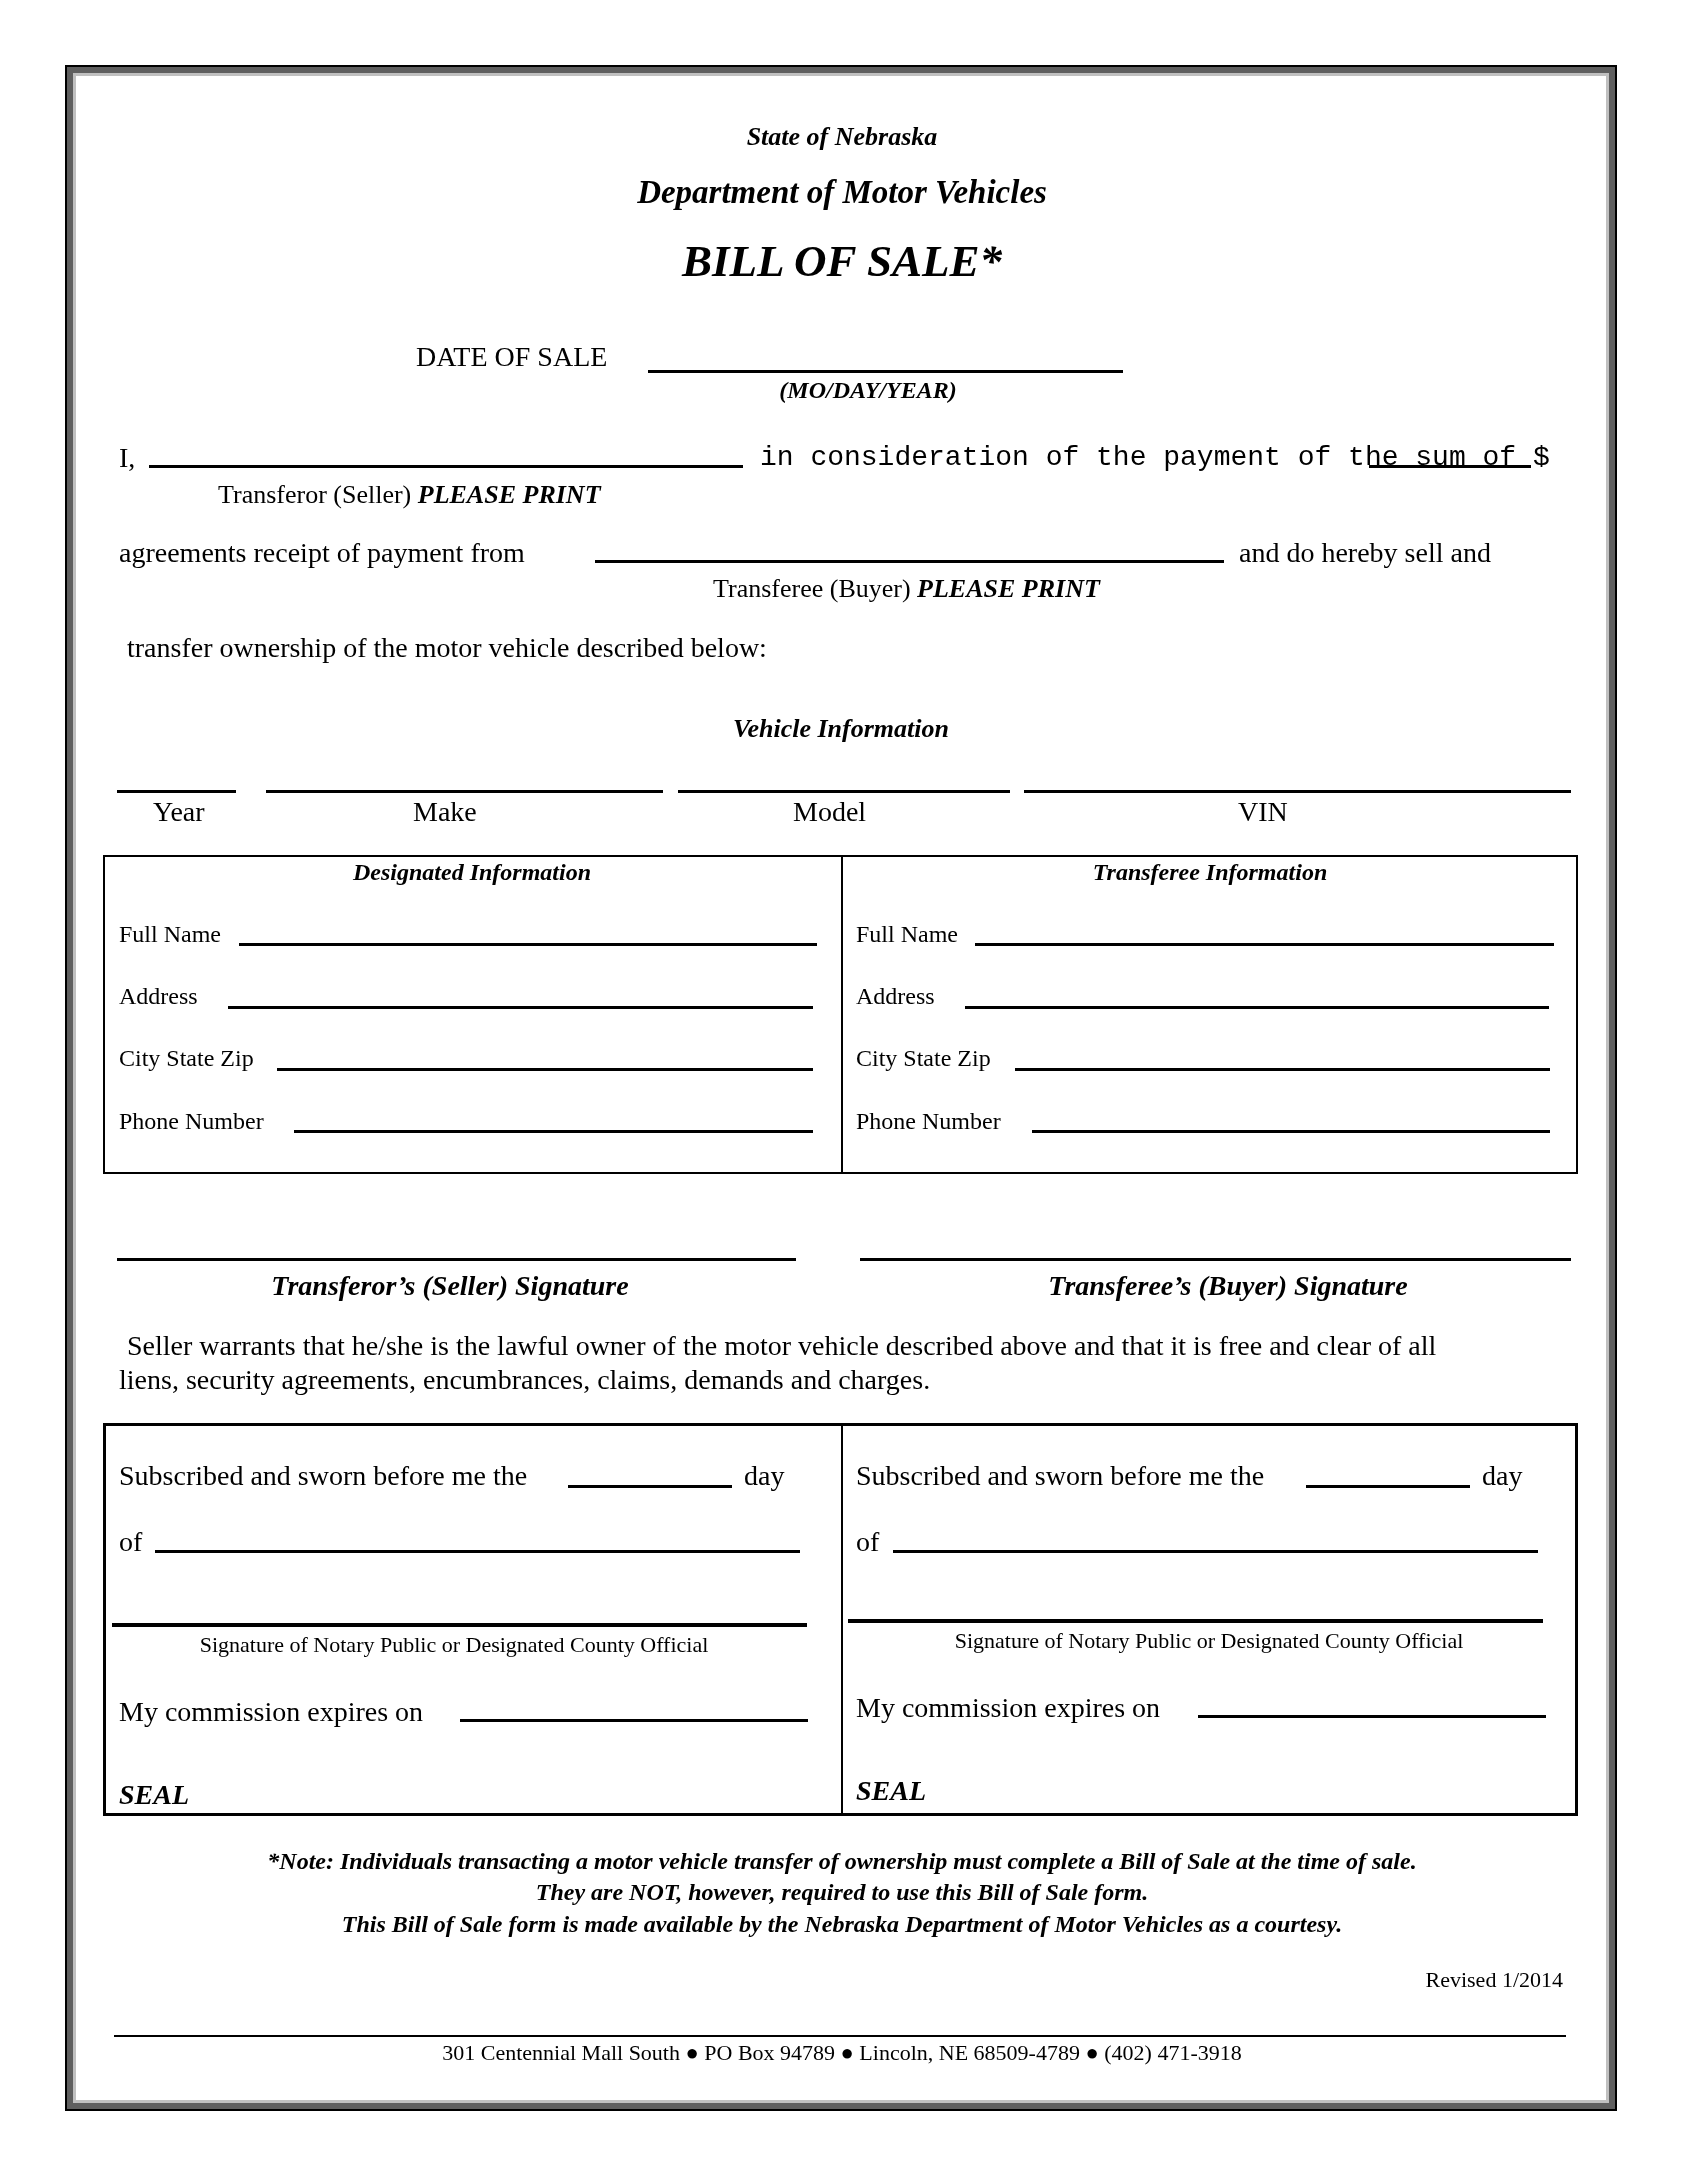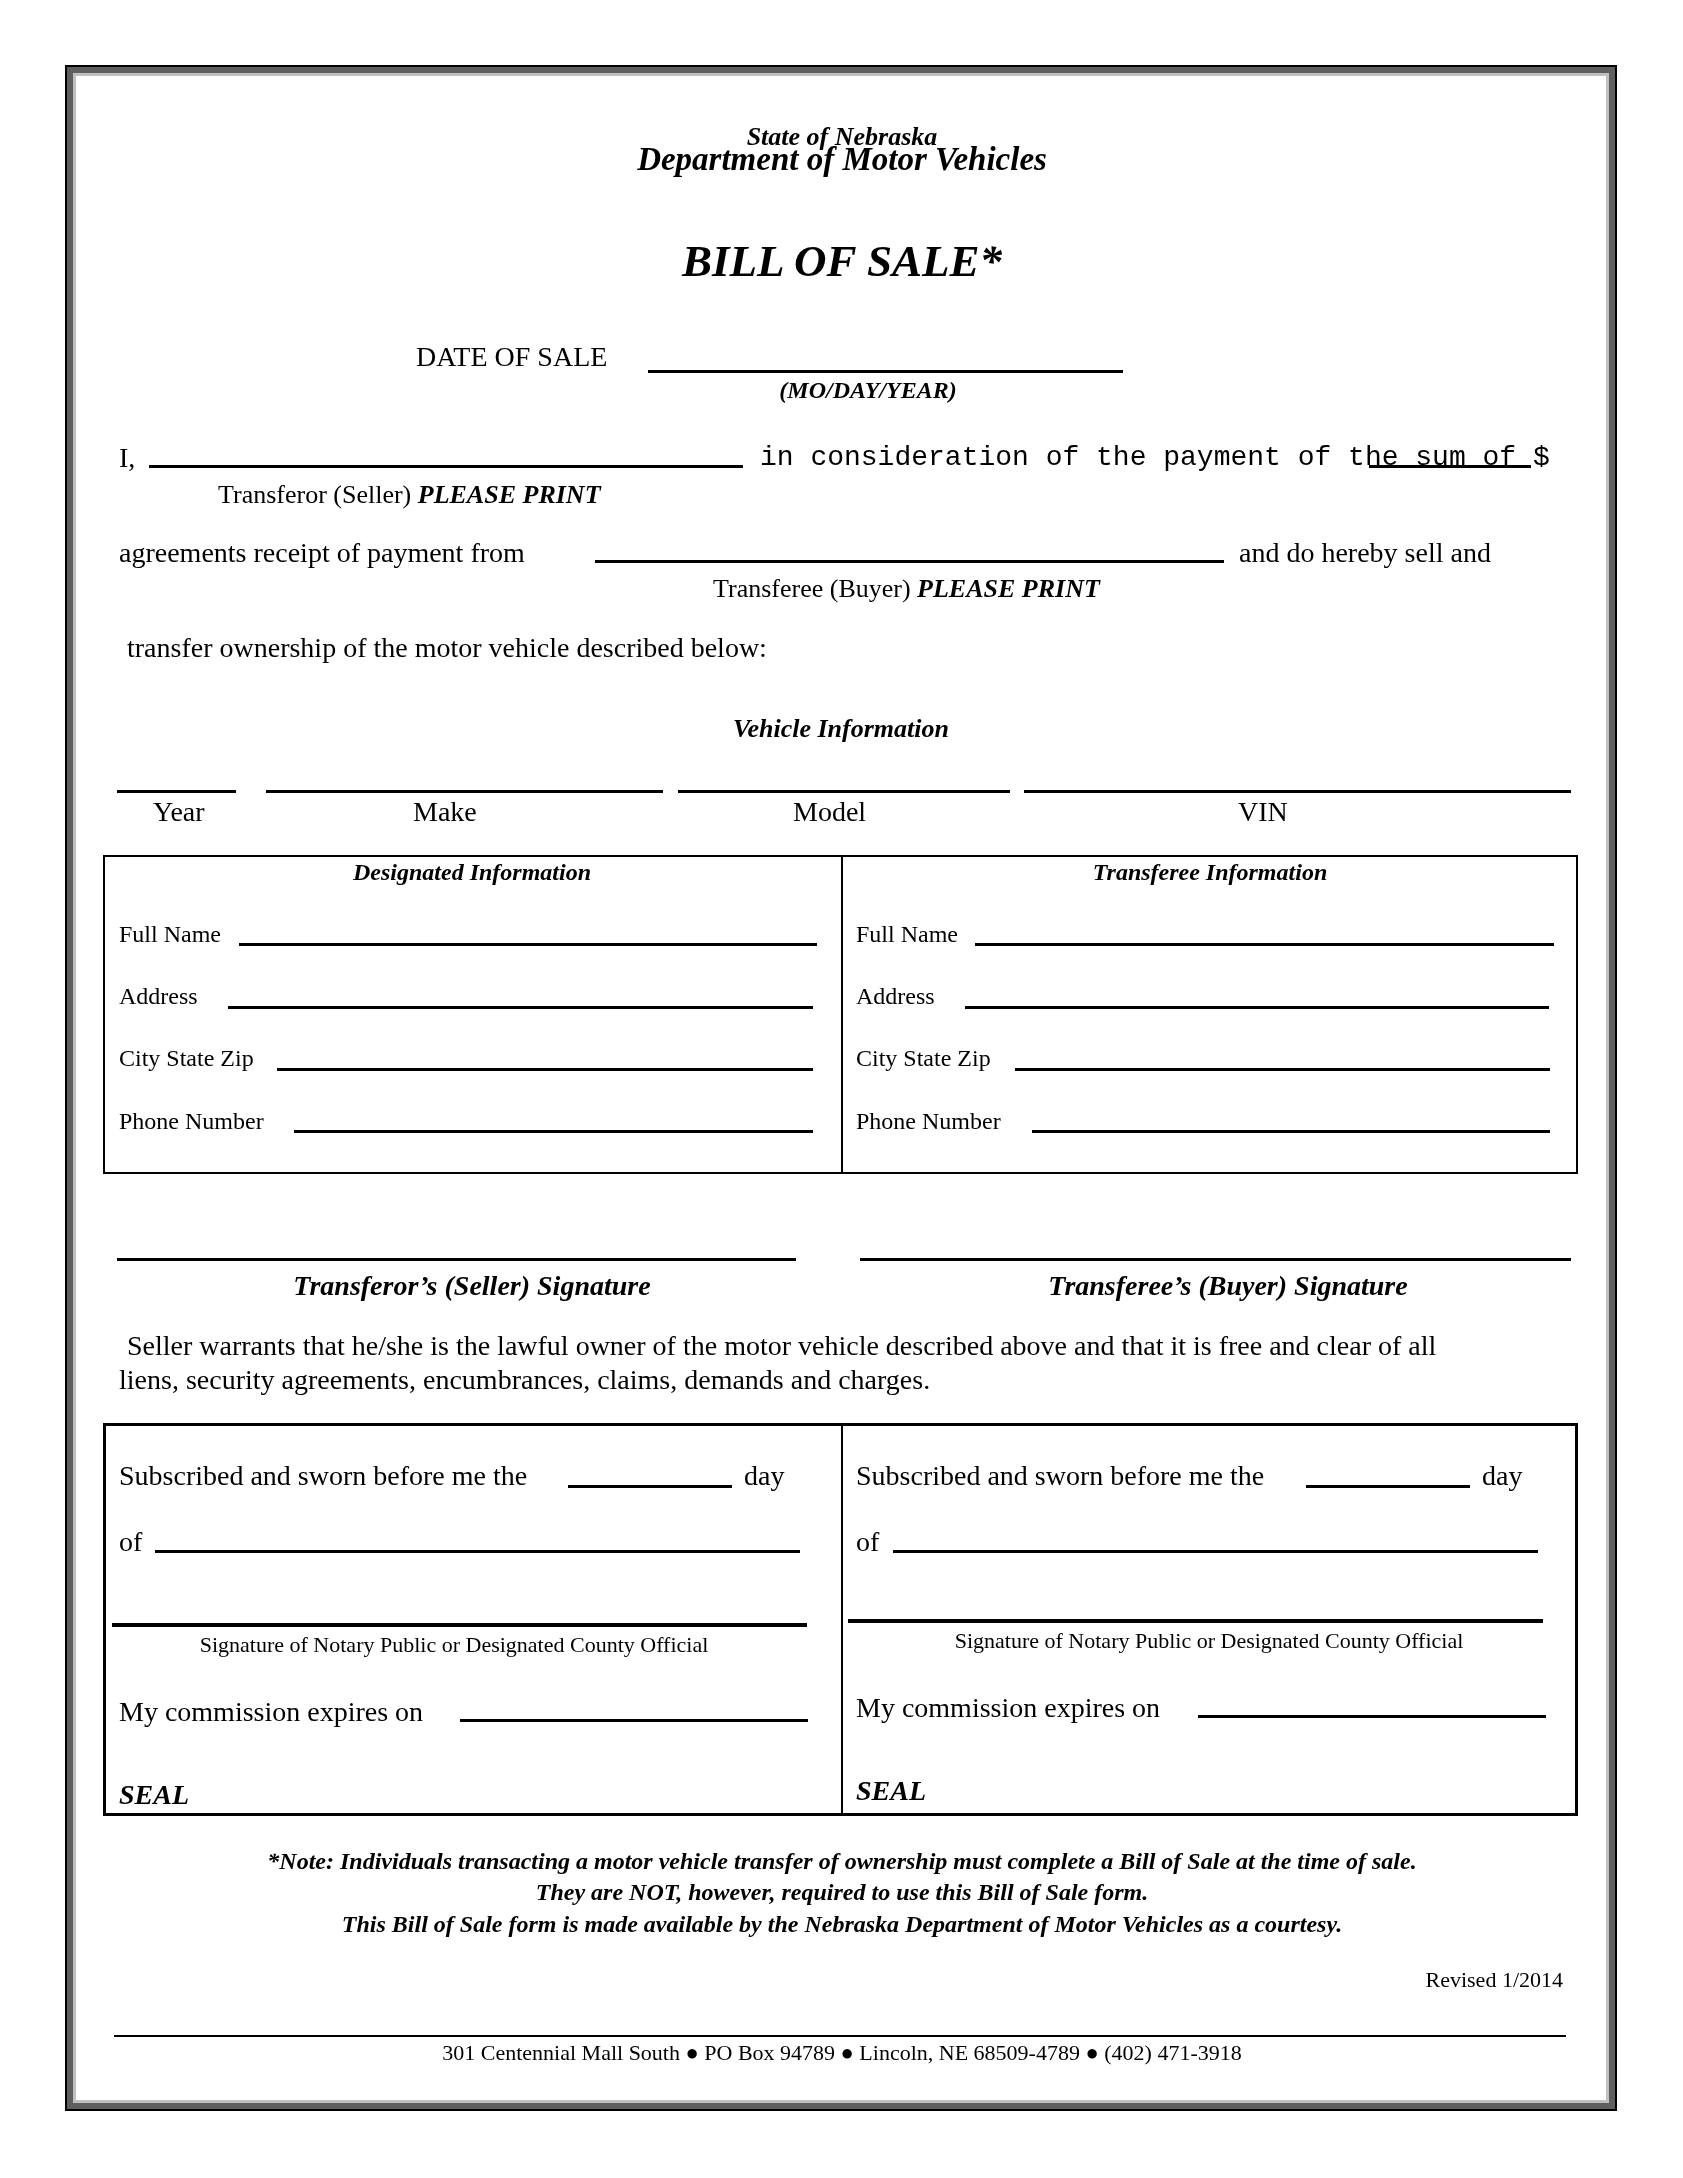--- a/index.html
+++ b/index.html
@@ -25,21 +25,21 @@
 </head>
 <body>
 
 <div class="frame">
   <div class="frame-inner">
     <div class="frame-paper"></div>
   </div>
 </div>
 
 <div class="abs c b t26" style="left:842px; top:122px;">State of Nebraska</div>
-<div class="abs c b" style="left:842px; top:141px; font-size:33px;">Department of Motor Vehicles</div>
+<div class="abs c b" style="left:842px; top:174px; font-size:33px;">Department of Motor Vehicles</div>
 <div class="abs c b" style="left:842px; top:235px; font-size:45px;">BILL OF SALE*</div>
 
 <div class="abs t28" style="left:416px; top:341px;">DATE OF SALE</div>
 <div class="line" style="left:648px; top:370px; width:475px;"></div>
 <div class="abs c b t24" style="left:868px; top:377px;">(MO/DAY/YEAR)</div>
 
 <div class="abs t28" style="left:119px; top:442px;">I,</div>
 <div class="line" style="left:149px; top:465px; width:594px;"></div>
 <div class="abs t28" style="left:760px; top:442px;font-family:Liberation Mono, monospace;">in consideration of the payment of the sum of $</div>
 <div class="line" style="left:1369px; top:465px; width:162px;"></div>
@@ -85,21 +85,21 @@
 <div class="line" style="left:975px; top:943px; width:579px;"></div>
 <div class="abs t24" style="left:856px; top:983px;">Address</div>
 <div class="line" style="left:965px; top:1006px; width:584px;"></div>
 <div class="abs t24" style="left:856px; top:1045px;">City State Zip</div>
 <div class="line" style="left:1015px; top:1068px; width:535px;"></div>
 <div class="abs t24" style="left:856px; top:1108px;">Phone Number</div>
 <div class="line" style="left:1032px; top:1130px; width:518px;"></div>
 
 <div class="line" style="left:117px; top:1258px; width:679px;"></div>
 <div class="line" style="left:860px; top:1258px; width:711px;"></div>
-<div class="abs c b t28" style="left:450px; top:1270px;margin-left:22px;">Transferor’s (Seller) Signature</div>
+<div class="abs c b t28" style="left:450px; top:1270px;">Transferor’s (Seller) Signature</div>
 <div class="abs c b t28" style="left:1228px; top:1270px;">Transferee’s (Buyer) Signature</div>
 
 <div class="abs t28" style="left:119px; top:1330px;margin-left:8px;">Seller warrants that he/she is the lawful owner of the motor vehicle described above and that it is free and clear of all</div>
 <div class="abs t28" style="left:119px; top:1364px;">liens, security agreements, encumbrances, claims, demands and charges.</div>
 
 <div class="box" style="left:103px; top:1423px; width:1475px; height:393px; border-width:3px;"></div>
 <div class="vdiv" style="left:841px; top:1423px; height:393px;"></div>
 
 <div class="abs t28" style="left:119px; top:1460px;">Subscribed and sworn before me the</div>
 <div class="line" style="left:568px; top:1485px; width:164px;"></div>

